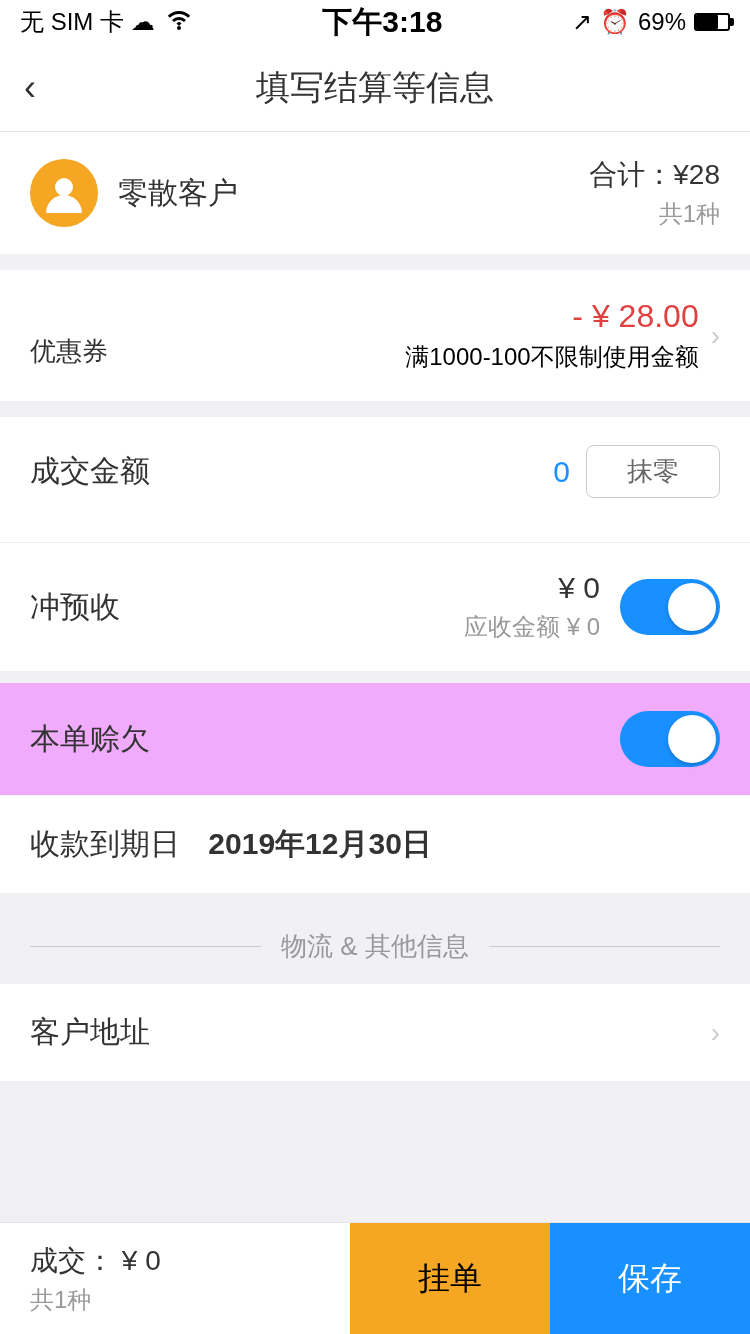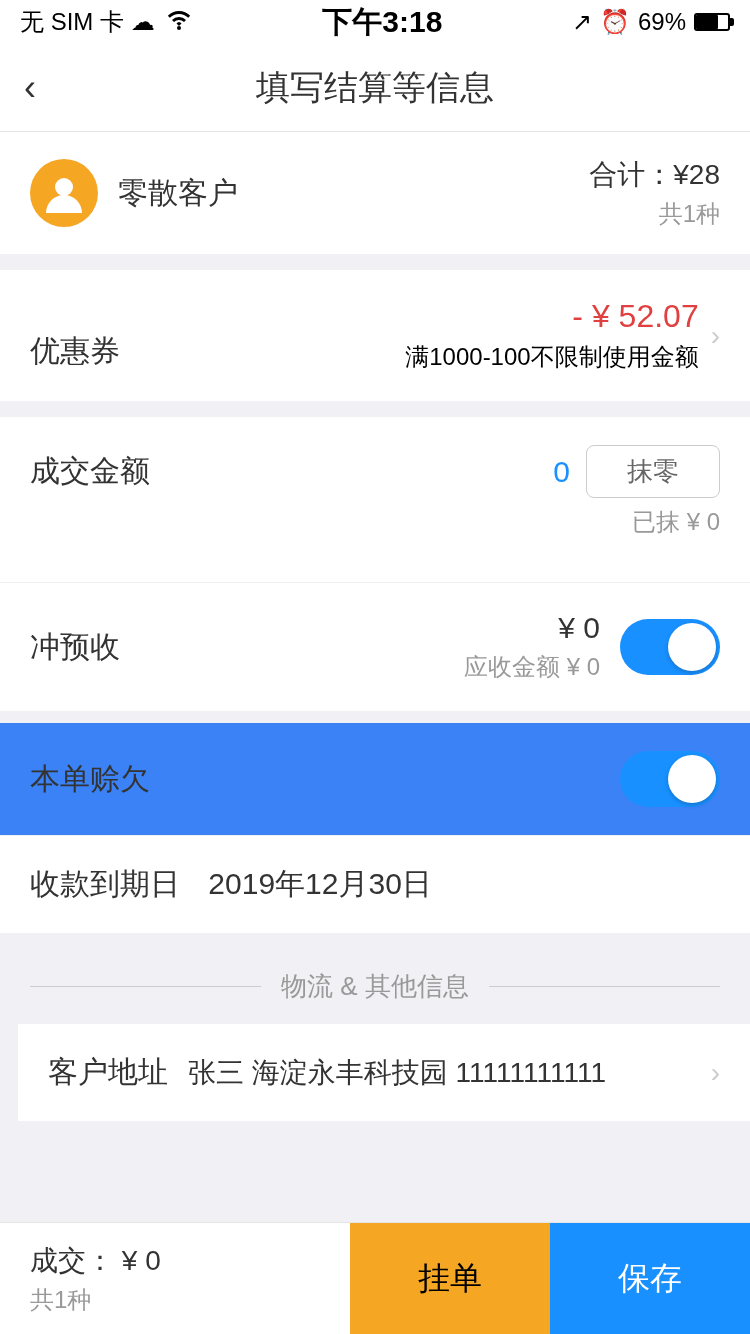--- a/index.html
+++ b/index.html
@@ -84,21 +84,21 @@
       border-radius: 50%;
       display: flex;
       align-items: center;
       justify-content: center;
     }
     .customer-avatar svg { width: 44px; height: 44px; }
     .customer-name { font-size: 30px; color: #333; }
     .customer-right { text-align: right; }
     .customer-total { font-size: 28px; color: #333; }
     .customer-count { font-size: 24px; color: #999; margin-top: 4px; }
-    .row-label { font-size: 30px; color: #333; margin-top: 32px; }
+    .row-label { font-size: 26px; color: #333; margin-top: 32px; }
 
     
     .coupon-row {
       background: #fff;
       padding: 28px 30px;
       display: flex;
       align-items: center;
       justify-content: space-between;
       margin-bottom: 16px;
     }
@@ -162,39 +162,39 @@
       background: #fff;
       border-radius: 50%;
       position: absolute;
       top: 4px;
       right: 4px;
       box-shadow: 0 2px 4px rgba(0,0,0,0.2);
     }
 
     
     .debt-section {
-      background: #3b82f6;
+      background: #f0abfc;
       padding: 28px 30px;
       display: flex;
       align-items: center;
       justify-content: space-between;
       margin-bottom: 0;
     }
     .debt-label { font-size: 30px; color: #333; }
 
     
     .due-date-section {
       background: #fff;
       padding: 28px 30px;
       border-top: 1px solid #f0f0f0;
       margin-bottom: 16px;
     }
     .due-date-content { font-size: 30px; color: #333; }
     .due-date-label { display: inline; margin-right: 20px; }
-    .due-date-value { display: inline; }
+    .due-date-value { display: inline; font-weight: bold; }
 
     
     .divider-section {
       background: #f0f0f5;
       padding: 20px 30px;
       display: flex;
       align-items: center;
       justify-content: center;
       gap: 20px;
       margin-bottom: 0;
@@ -207,21 +207,20 @@
     .divider-text { font-size: 26px; color: #999; white-space: nowrap; }
 
     
     .address-section {
       background: #fff;
       padding: 28px 30px;
       display: flex;
       align-items: center;
       justify-content: space-between;
       margin-top: 0;
-      margin-left: 18px;
     }
     .address-label { font-size: 30px; color: #333; flex-shrink: 0; margin-right: 20px; }
     .address-value { font-size: 28px; color: #333; flex: 1; }
     .address-chevron { color: #ccc; font-size: 28px; }
 
     
     .bottom-bar {
       position: fixed;
       bottom: 0;
       width: 750px;
@@ -332,37 +331,36 @@
     <div class="customer-right">
       <div class="customer-total">合计：¥28</div>
       <div class="customer-count">共1种</div>
     </div>
   </div>
 
   <div class="coupon-row">
     <span class="row-label">优惠券</span>
     <div style="display:flex; align-items:center;">
       <div class="coupon-right">
-        <div class="coupon-amount">- ¥ 52.07</div>
+        <div class="coupon-amount">- ¥ 28.00</div>
         <div class="coupon-desc">满1000-100不限制使用金额</div>
       </div>
       <span class="coupon-chevron">›</span>
     </div>
   </div>
 
   <div class="section-white">
     <div class="deal-section">
       <div class="deal-row">
         <span class="deal-label">成交金额</span>
         <div class="deal-right">
           <span class="deal-value">0</span>
           <button class="round-zero-btn">抹零</button>
         </div>
       </div>
-      <div class="deal-sub">已抹  ¥ 0</div>
     </div>
 
     <div class="prepay-row">
       <span class="prepay-label">冲预收</span>
       <div class="prepay-right">
         <div class="prepay-amounts">
           <div class="prepay-value">¥ 0</div>
           <div class="prepay-receivable">应收金额 ¥ 0</div>
         </div>
         <div class="toggle">
@@ -389,21 +387,20 @@
   </div>
 
   <div class="divider-section">
     <div class="divider-line"></div>
     <span class="divider-text">物流 &amp; 其他信息</span>
     <div class="divider-line"></div>
   </div>
 
   <div class="address-section">
     <span class="address-label">客户地址</span>
-    <span class="address-value">张三 海淀永丰科技园 11111111111</span>
     <span class="address-chevron">›</span>
   </div>
 
 </div>
 
 <div class="bottom-bar">
   <div class="bottom-info">
     <div class="bottom-deal">
       <span>成交：</span>
       <span>¥ 0</span>

